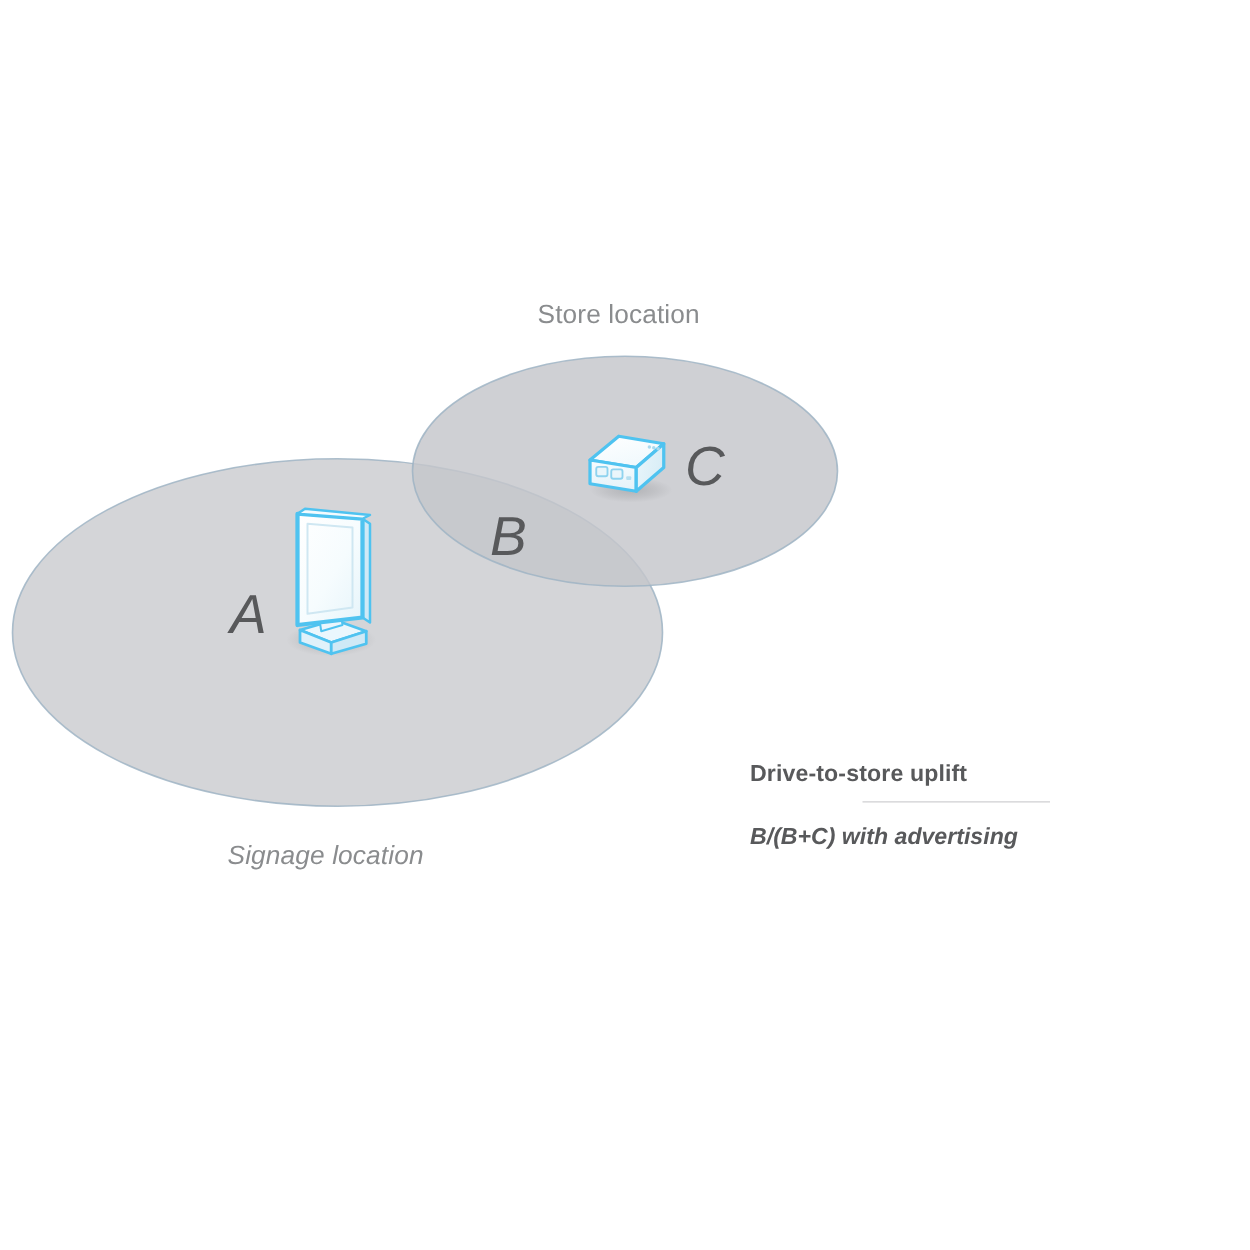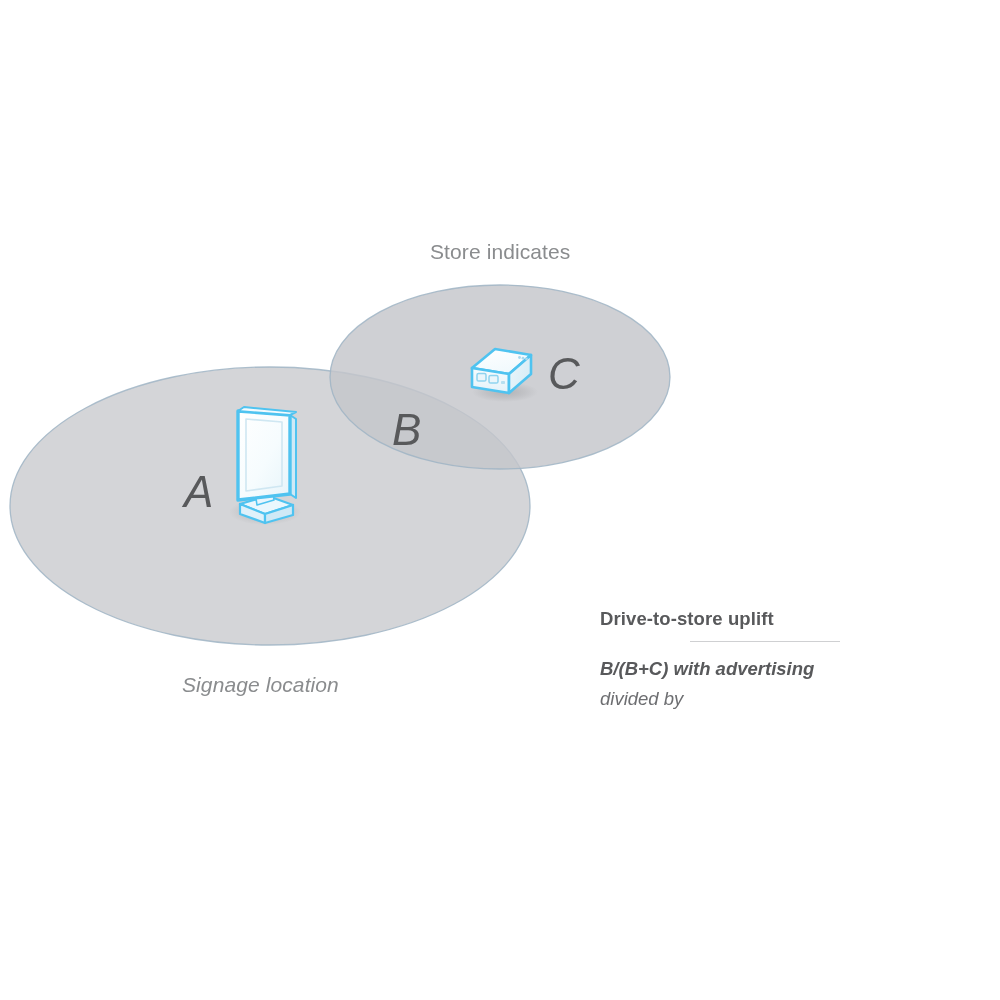--- a/index.html
+++ b/index.html
@@ -195,24 +195,23 @@
         <circle cx="523" cy="358.2" r="1.4"></circle>
         <circle cx="526.5" cy="359" r="1.4"></circle>
       </g>
     </g>
   </svg>
 
   <div class="region-letter letter-a">A</div>
   <div class="region-letter letter-b">B</div>
   <div class="region-letter letter-c">C</div>
 
-  <div class="label label-store">Store indicates</div>
+  <div class="label label-store">Store location</div>
   <div class="label label-signage">Signage location</div>
 
 
   <div class="uplift">
     <div class="uplift-title">Drive-to-store uplift</div>
     <div class="uplift-rule"></div>
     <div class="uplift-line strong">B/(B+C) with advertising</div>
-    <div class="uplift-line">divided by</div>
   </div>
 
 </div>
 
 </body></html>

